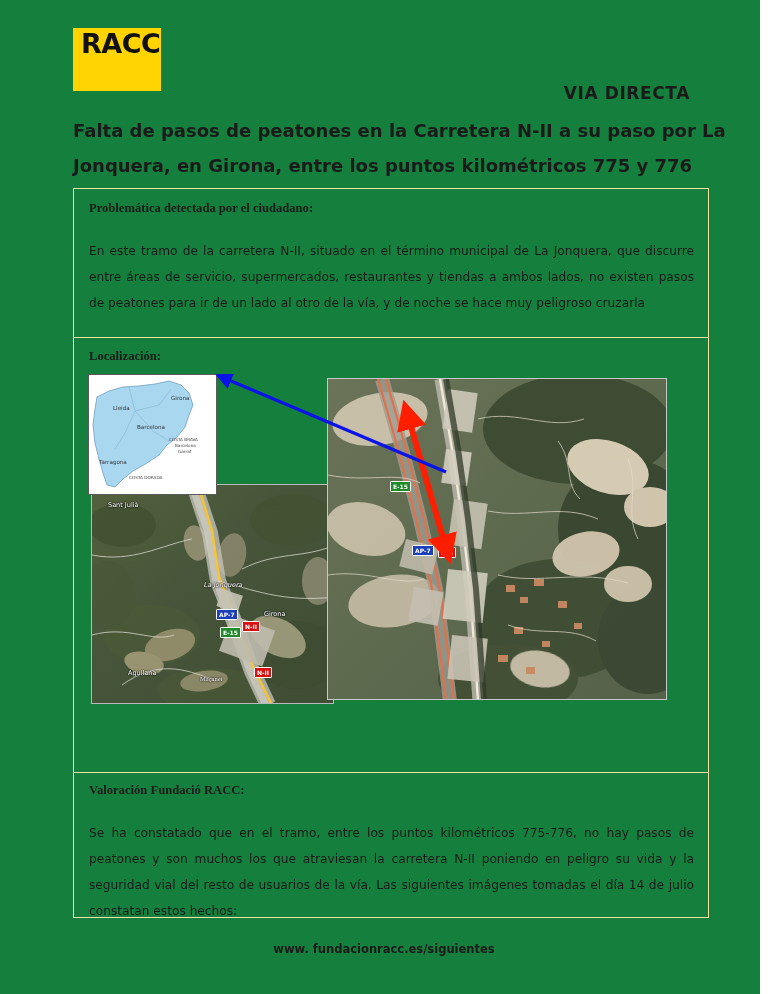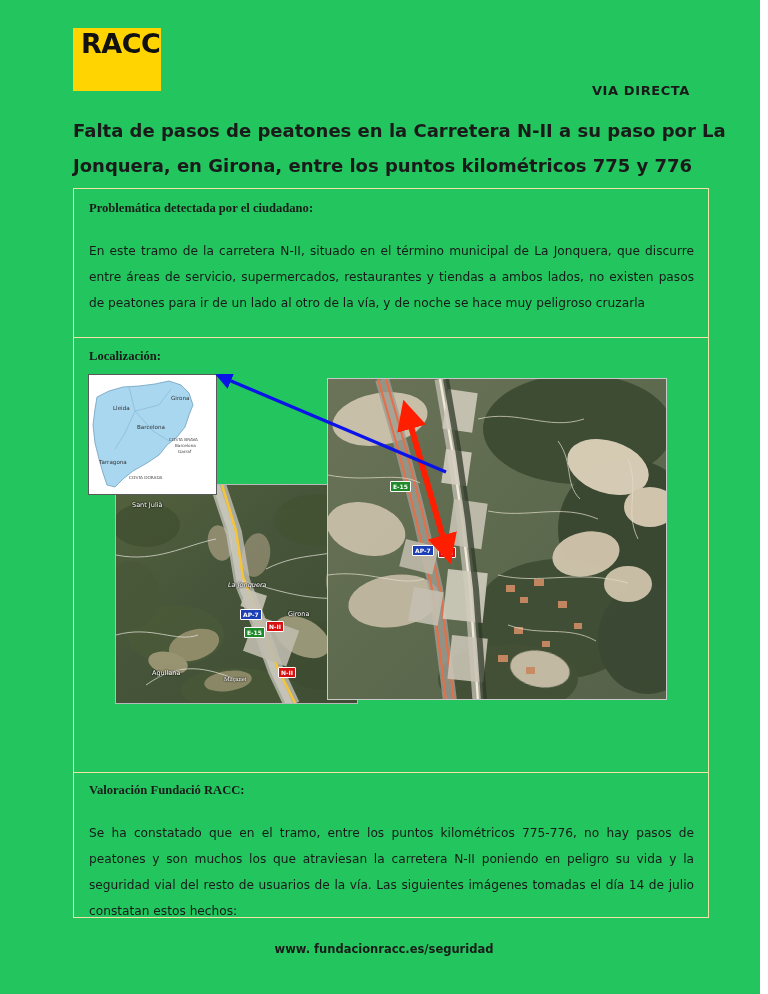--- a/index.html
+++ b/index.html
@@ -15,21 +15,21 @@
     font-family: "Liberation Sans", sans-serif;
     color: #1a1a1a;
     overflow: hidden;
   }
 
   .page {
     position: absolute;
     left: 0; top: 0;
     width: 760px;
     height: 994px;
-    background: #22c55e;
+    background: #15803d;
   }
 
   
   .header {
     position: absolute;
     left: 0; top: 0;
     width: 768px;
     height: 175px;
   }
   .logo {
@@ -50,21 +50,21 @@
     letter-spacing: -0.5px;
     color: #111111;
     margin: 2px 0 0 8px;
     line-height: 1;
   }
   .via-directa {
     position: absolute;
     right: 78px;
     top: 83px;
     font-family: "DejaVu Sans", sans-serif;
-    font-size: 13px;
+    font-size: 17px;
     font-weight: bold;
     letter-spacing: 0.6px;
     color: #1a1a1a;
   }
   .doc-title {
     position: absolute;
     left: 73px;
     top: 113px;
     width: 660px;
     font-family: "DejaVu Sans", sans-serif;
@@ -131,21 +131,20 @@
   .map-regional {
     position: absolute;
     left: 17px;
     top: 110px;
     width: 243px;
     height: 220px;
     overflow: hidden;
     background: #3d4a2a;
     border: 1px solid #b9b9b9;
     box-sizing: border-box;
-    margin-left: 24px;
   }
   
   .map-detail {
     position: absolute;
     left: 253px;
     top: 4px;
     width: 340px;
     height: 322px;
     overflow: hidden;
     background: #6d7a5c;
@@ -428,15 +427,15 @@
 
     </div>
 
     <div class="sec-divider" id="div-valoracion"></div>
 
     <div class="sec-heading" id="heading-valoracion">Valoración Fundació RACC:</div>
     <div class="sec-body" id="body-valoracion">Se ha constatado que en el tramo, entre los puntos kilométricos 775-776, no hay pasos de peatones y son muchos los que atraviesan la carretera N-II poniendo en peligro su vida y la seguridad vial del resto de usuarios de la vía. Las siguientes imágenes tomadas el día 14 de julio constatan estos hechos:</div>
 
   </div>
 
-  <div class="footer">www. fundacionracc.es/seguridad</div>
+  <div class="footer">www. fundacionracc.es/siguientes</div>
 
 </div>
 
 </body></html>

